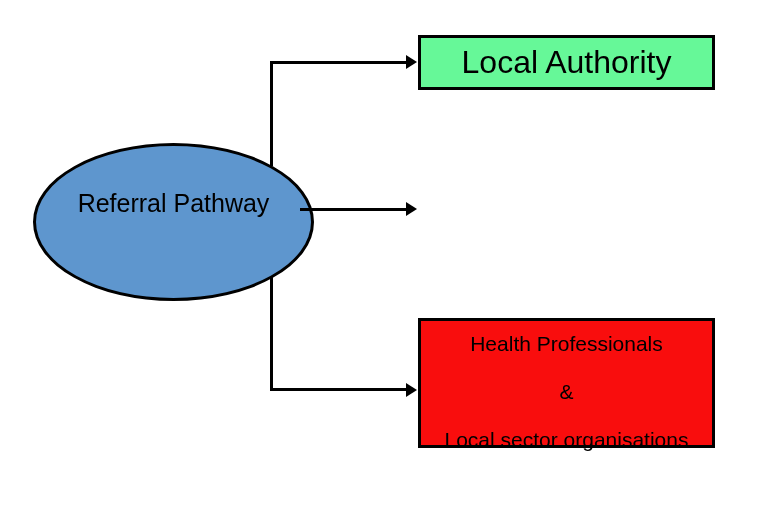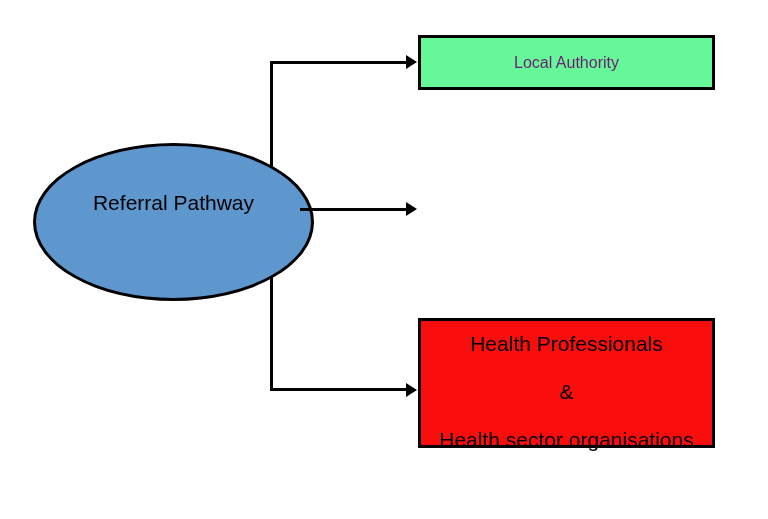--- a/index.html
+++ b/index.html
@@ -24,43 +24,43 @@
     height: 158px;
     border: 3px solid #000000;
     border-radius: 50%;
     box-sizing: border-box;
     display: flex;
     align-items: center;
     justify-content: center;
     padding-bottom: 38px; 
   }
   .ellipse-label {
-    font-size: 21px;
+    font-size: 25px;
     color: #000000;
     white-space: nowrap;
   }
   
   .box {
     position: absolute;
     left: 418px;
     width: 297px;
     border: 3px solid #000000;
     box-sizing: border-box;
     display: flex;
     flex-direction: column;
     align-items: center;
     justify-content: center;
     text-align: center;
   }
   .box-local     { top: 35px;  height: 55px; }
   .box-community { top: 178px; height: 73px; }
   .box-health    { top: 318px; height: 130px; }
   .box-label {
-    font-size: 16px;
-    color: #701a75;
+    font-size: 32px;
+    color: #000000;
     white-space: nowrap;
   }
   .box-label-multiline {
     font-size: 21px;
     line-height: 30px;
     color: #000000;
   }
   .box-label-multiline span { display: block; margin-top: 18px; }
   
   .line {
@@ -109,17 +109,17 @@
 
   <div class="box box-local" style="background-color: rgb(102, 248, 152);">
     <span class="box-label">Local Authority</span>
   </div>
 
 
   <div class="box box-health" style="background-color: rgb(249, 13, 13);">
     <div class="box-label-multiline">
       <span>Health Professionals</span>
       <span>&amp;</span>
-      <span>Health sector organisations</span>
+      <span>Local sector organisations</span>
     </div>
   </div>
 
 </div>
 
 </body></html>

